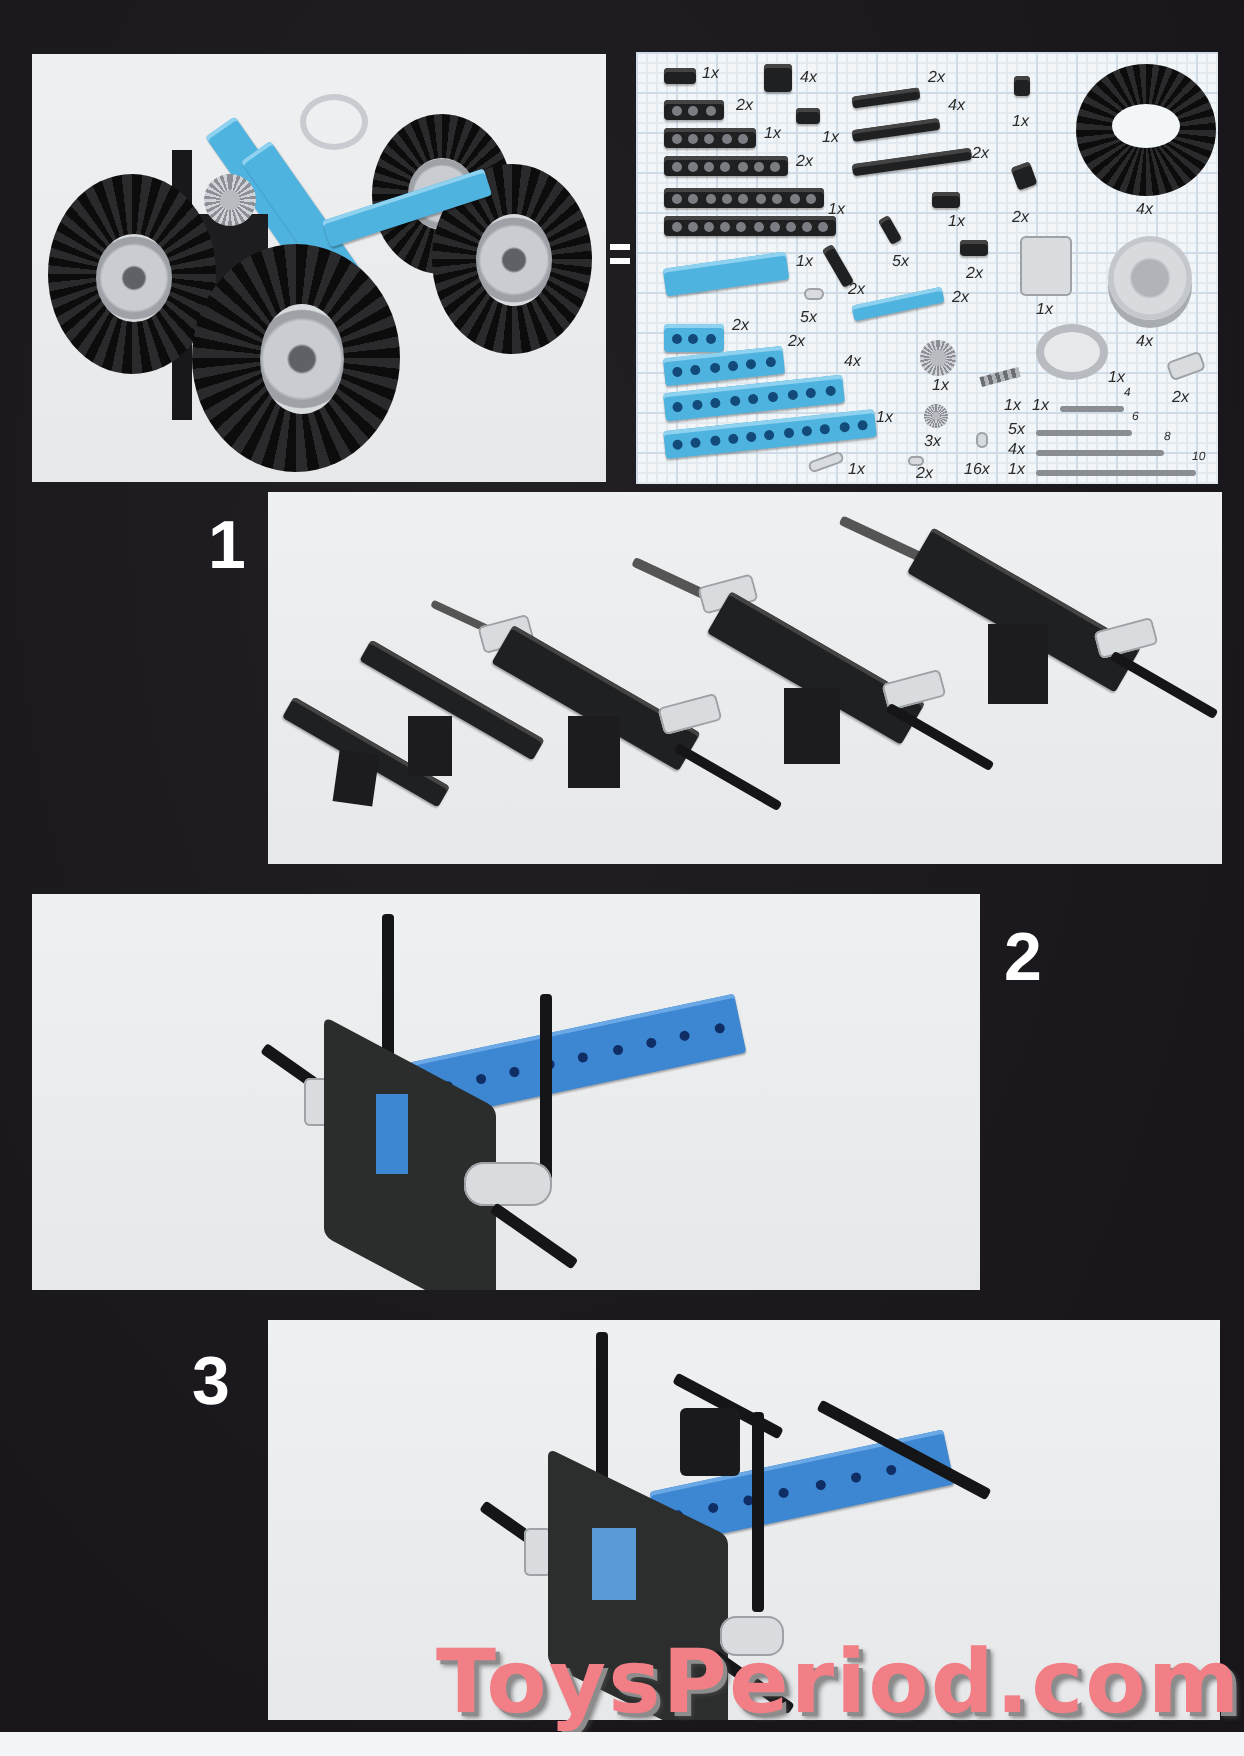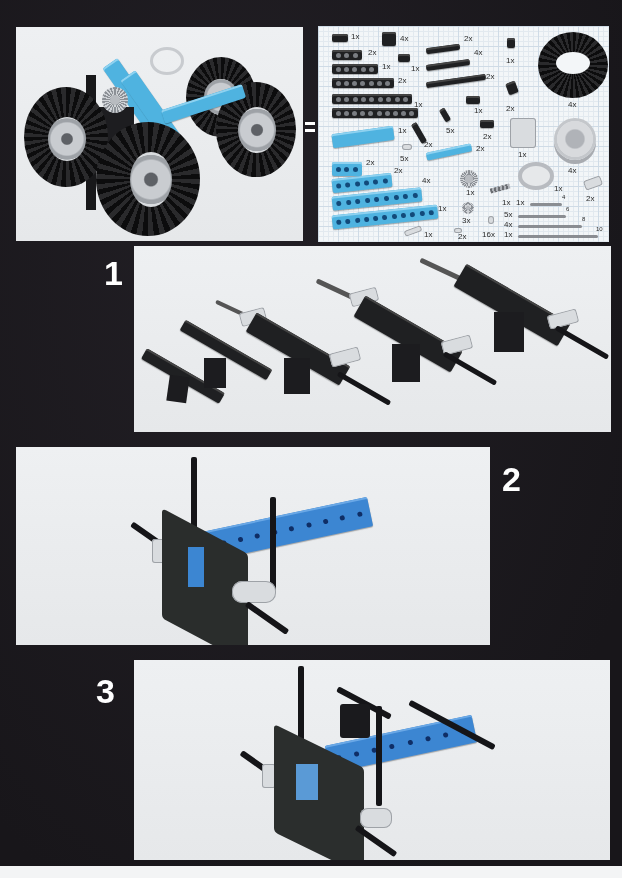--- a/index.html
+++ b/index.html
@@ -123,21 +123,21 @@
     <div class="tire" style="left:80px; top:95px; width:104px; height:114px;">
       <div class="rim" style="left:34px; top:30px; width:42px; height:55px;"></div>
     </div>
   </div>
 
   <div class="equals">
     <span></span>
     <span></span>
   </div>
 
-  <div class="panel parts-bg" style="left:318px; top:26px; width:291px; height:216px;">
+  <div class="panel parts-bg" style="left:318px; top:26px; width:291px; height:216px;font-style:italic;">
 
     <div class="beam black" style="left:14px; top:8px; width:16px; height:8px;"></div>
     <span class="qty" style="left:33px; top:6px;">1x</span>
 
     <div class="beam black" style="left:64px; top:6px; width:14px; height:14px;"></div>
     <span class="qty" style="left:82px; top:8px;">4x</span>
 
     <div class="beam black" style="left:14px; top:24px; width:30px; height:10px;">
         <span class="hole"></span>
         <span class="hole"></span>
@@ -376,15 +376,16 @@
     <div class="axle" style="left:242px; top:46px; width:6px; height:100px;"></div>
     <div class="abs" style="left:206px; top:44px; width:30px; height:34px; background:#1a1a1d; border-radius:3px;"></div>
     <div class="axle" style="left:104px; top:100px; width:36px; height:6px; transform:rotate(35deg);"></div>
     <div class="joint" style="left:128px; top:104px; width:14px; height:24px;"></div>
     <div class="abs" style="left:140px; top:86px; width:90px; height:108px; background:#2b2e2d; transform:skewY(26deg); border-radius:4px;"></div>
     <div class="abs" style="left:162px; top:104px; width:22px; height:36px; background:#5a9ad6;"></div>
     <div class="joint" style="left:226px; top:148px; width:32px; height:20px; border-radius:8px;"></div>
     <div class="axle" style="left:218px; top:178px; width:48px; height:6px; transform:rotate(35deg);"></div>
   </div>
 
+  <div class="watermark">ToysPeriod.com</div>
 
   <div class="page-footer"></div>
 </div>
 
 </body></html>

